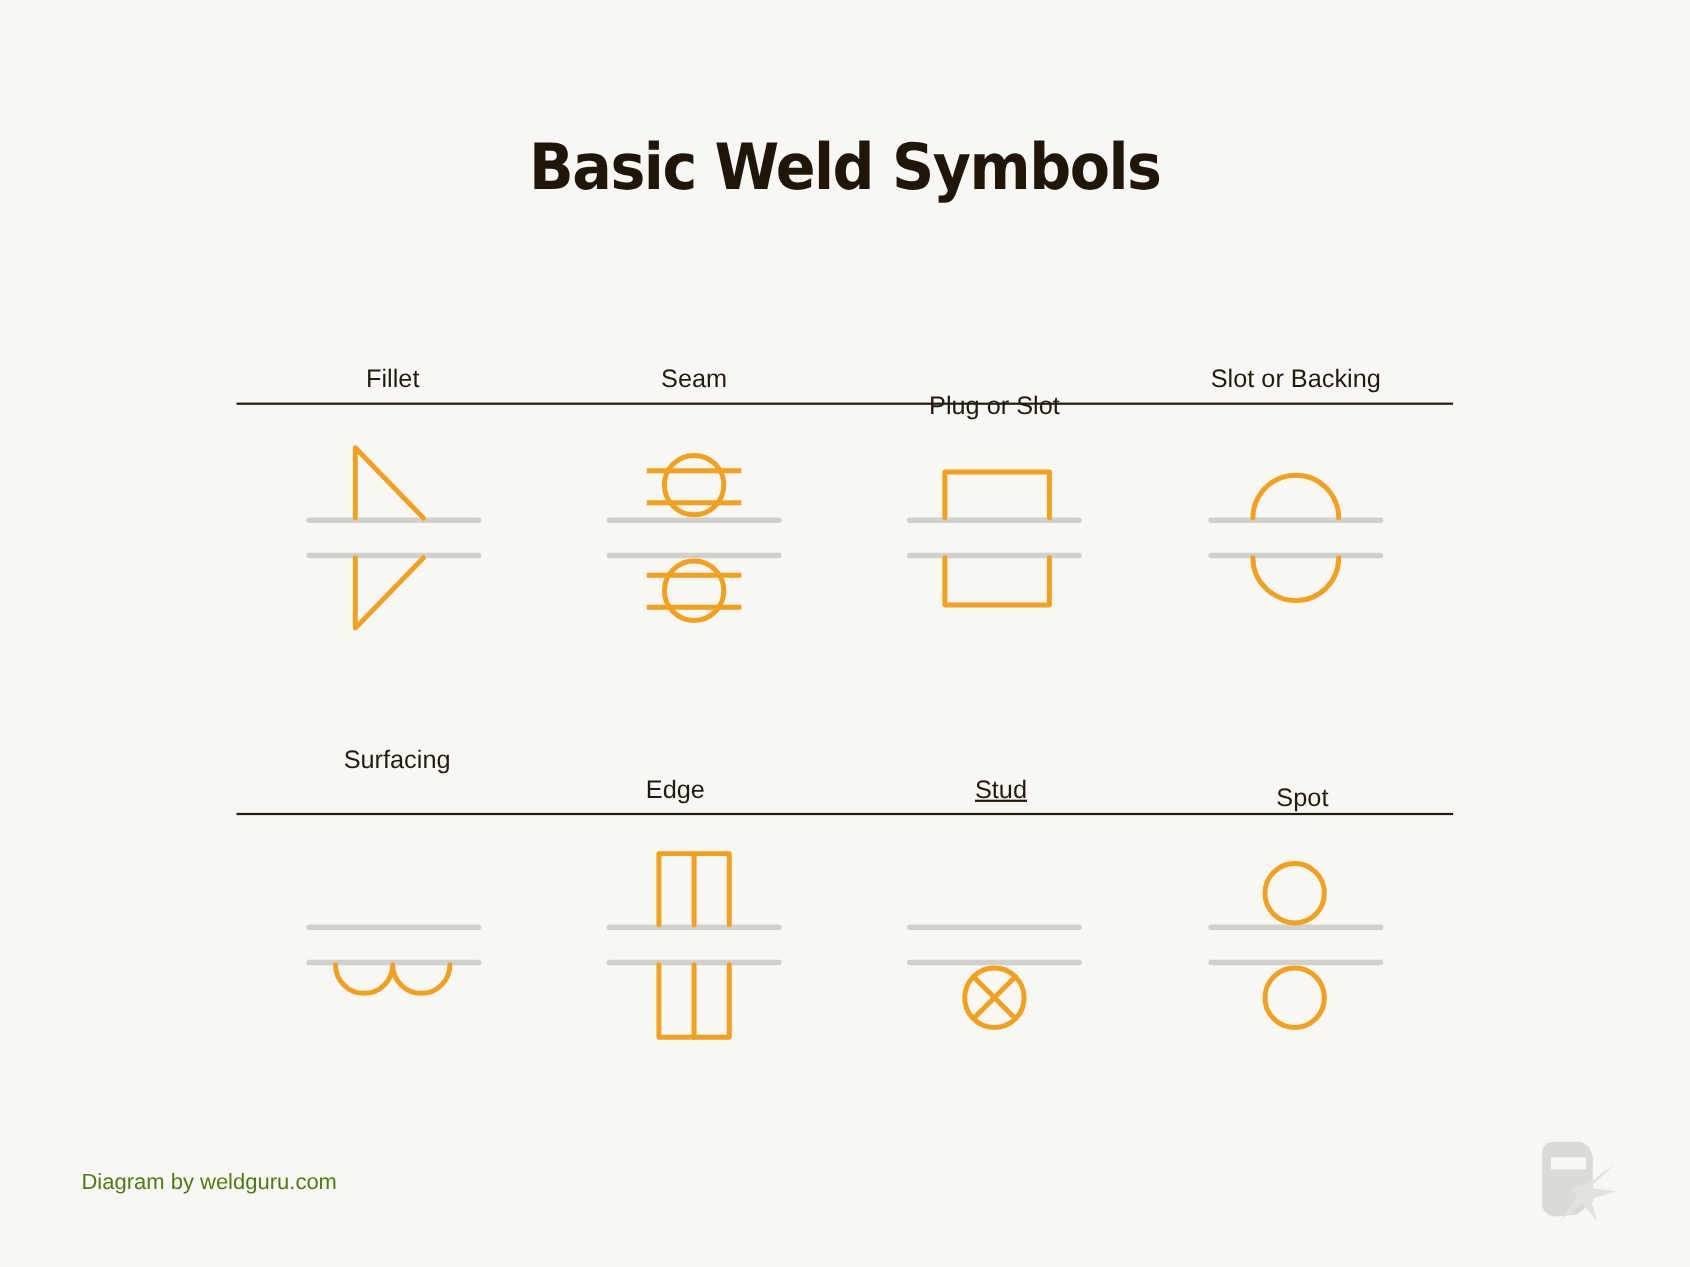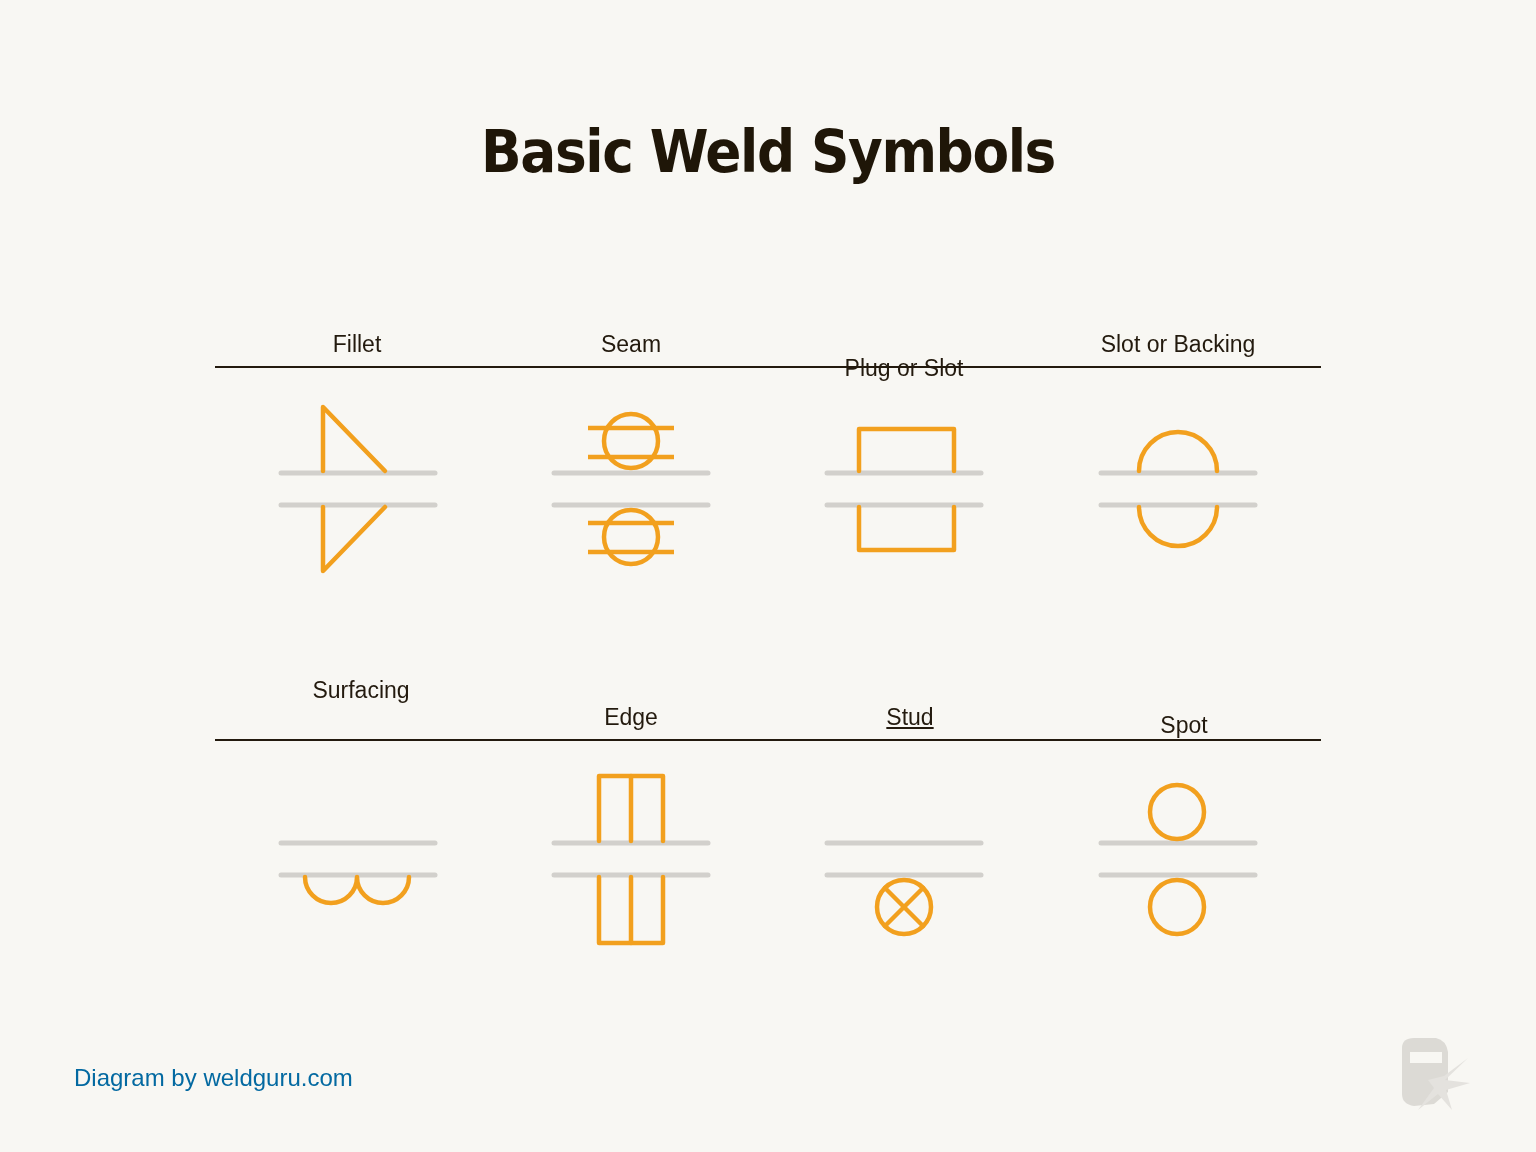--- a/index.html
+++ b/index.html
@@ -1,35 +1,35 @@
 <!DOCTYPE html>
 <html><head>
 <meta charset="utf-8">
 <style>
   html, body { margin:0; padding:0; }
   body { width:1536px; height:1152px; background:#f8f7f3; position:relative; overflow:hidden; font-family:"Liberation Sans", sans-serif; }
   .title { position:absolute; left:0; top:118px; width:1536px; text-align:center; font-family:"DejaVu Sans", sans-serif; font-weight:bold; font-size:58px; letter-spacing:-1.5px; color:#1f1608; transform:scaleX(0.92); }
   .label { position:absolute; width:274px; text-align:center; font-size:23px; color:#231a0e; }
   .rule { position:absolute; left:215px; width:1106px; height:2px; background:#231a0e; }
   svg.sym { position:absolute; left:0; top:0; }
-  .credit { position:absolute; left:74px; top:1064px; font-size:24px; color:#0369a1; }
+  .credit { position:absolute; left:74px; top:1064px; font-size:20px; color:#4d7c0f; }
 </style>
 </head>
 <body>
 
 <div class="title">Basic Weld Symbols</div>
 
 <div class="label" style="left:220px;top:331px;">Fillet</div>
 <div class="label" style="left:494px;top:331px;">Seam</div>
 <div class="label" style="left:767px;top:331px;margin-top:24px;">Plug or Slot</div>
 <div class="label" style="left:1041px;top:331px;">Slot or Backing</div>
 <div class="rule" style="top:366px;"></div>
 
 <div class="label" style="left:224px;top:677px;">Surfacing</div>
-<div class="label" style="left:494px;top:704px;">Edge</div>
+<div class="label" style="left:477px;top:704px;">Edge</div>
 <div class="label" style="left:773px;top:704px;text-decoration:underline;">Stud</div>
 <div class="label" style="left:1047px;top:712px;">Spot</div>
 <div class="rule" style="top:739px;"></div>
 
 <svg class="sym" width="1536" height="1152">
   <g stroke="#d2d0cc" stroke-width="5" stroke-linecap="round">
     <line x1="281" y1="473" x2="435" y2="473"></line>
       <line x1="281" y1="505" x2="435" y2="505"></line>
     <line x1="554" y1="473" x2="708" y2="473"></line>
       <line x1="554" y1="505" x2="708" y2="505"></line>

